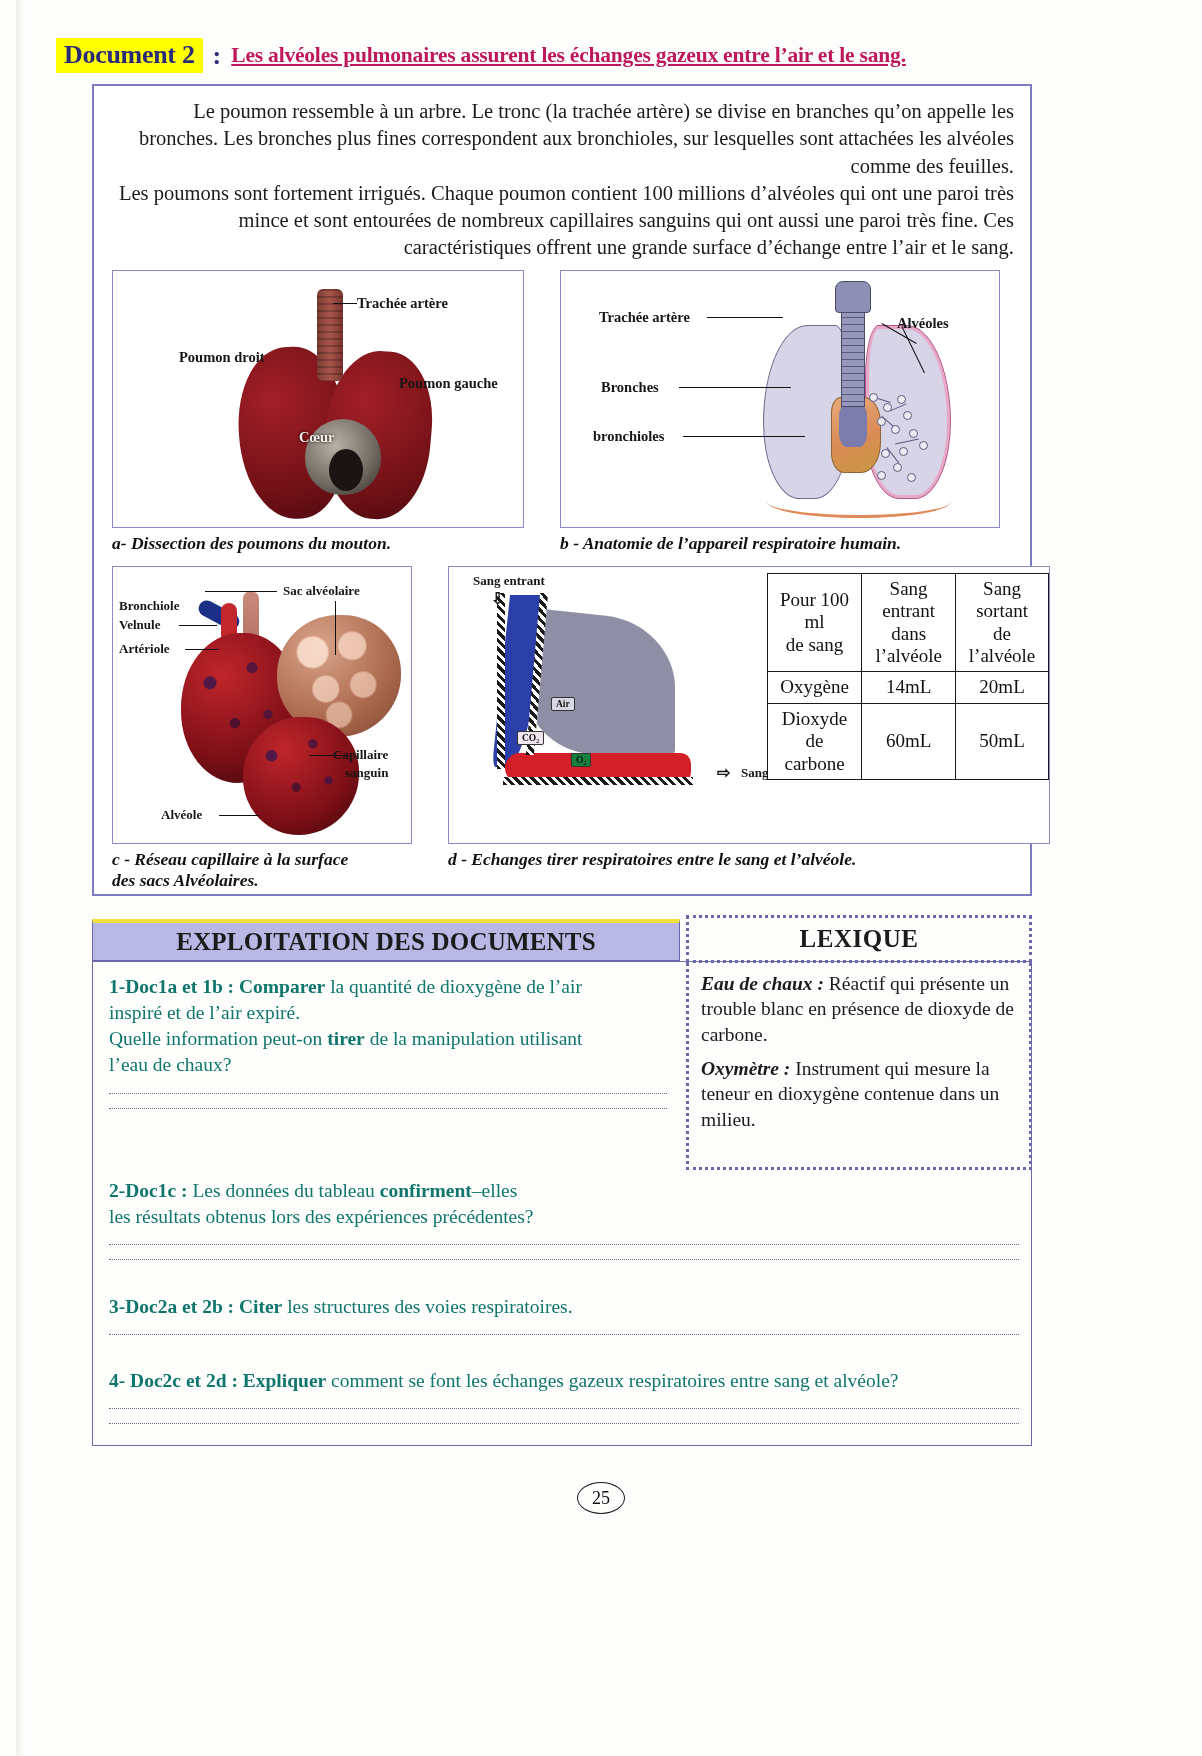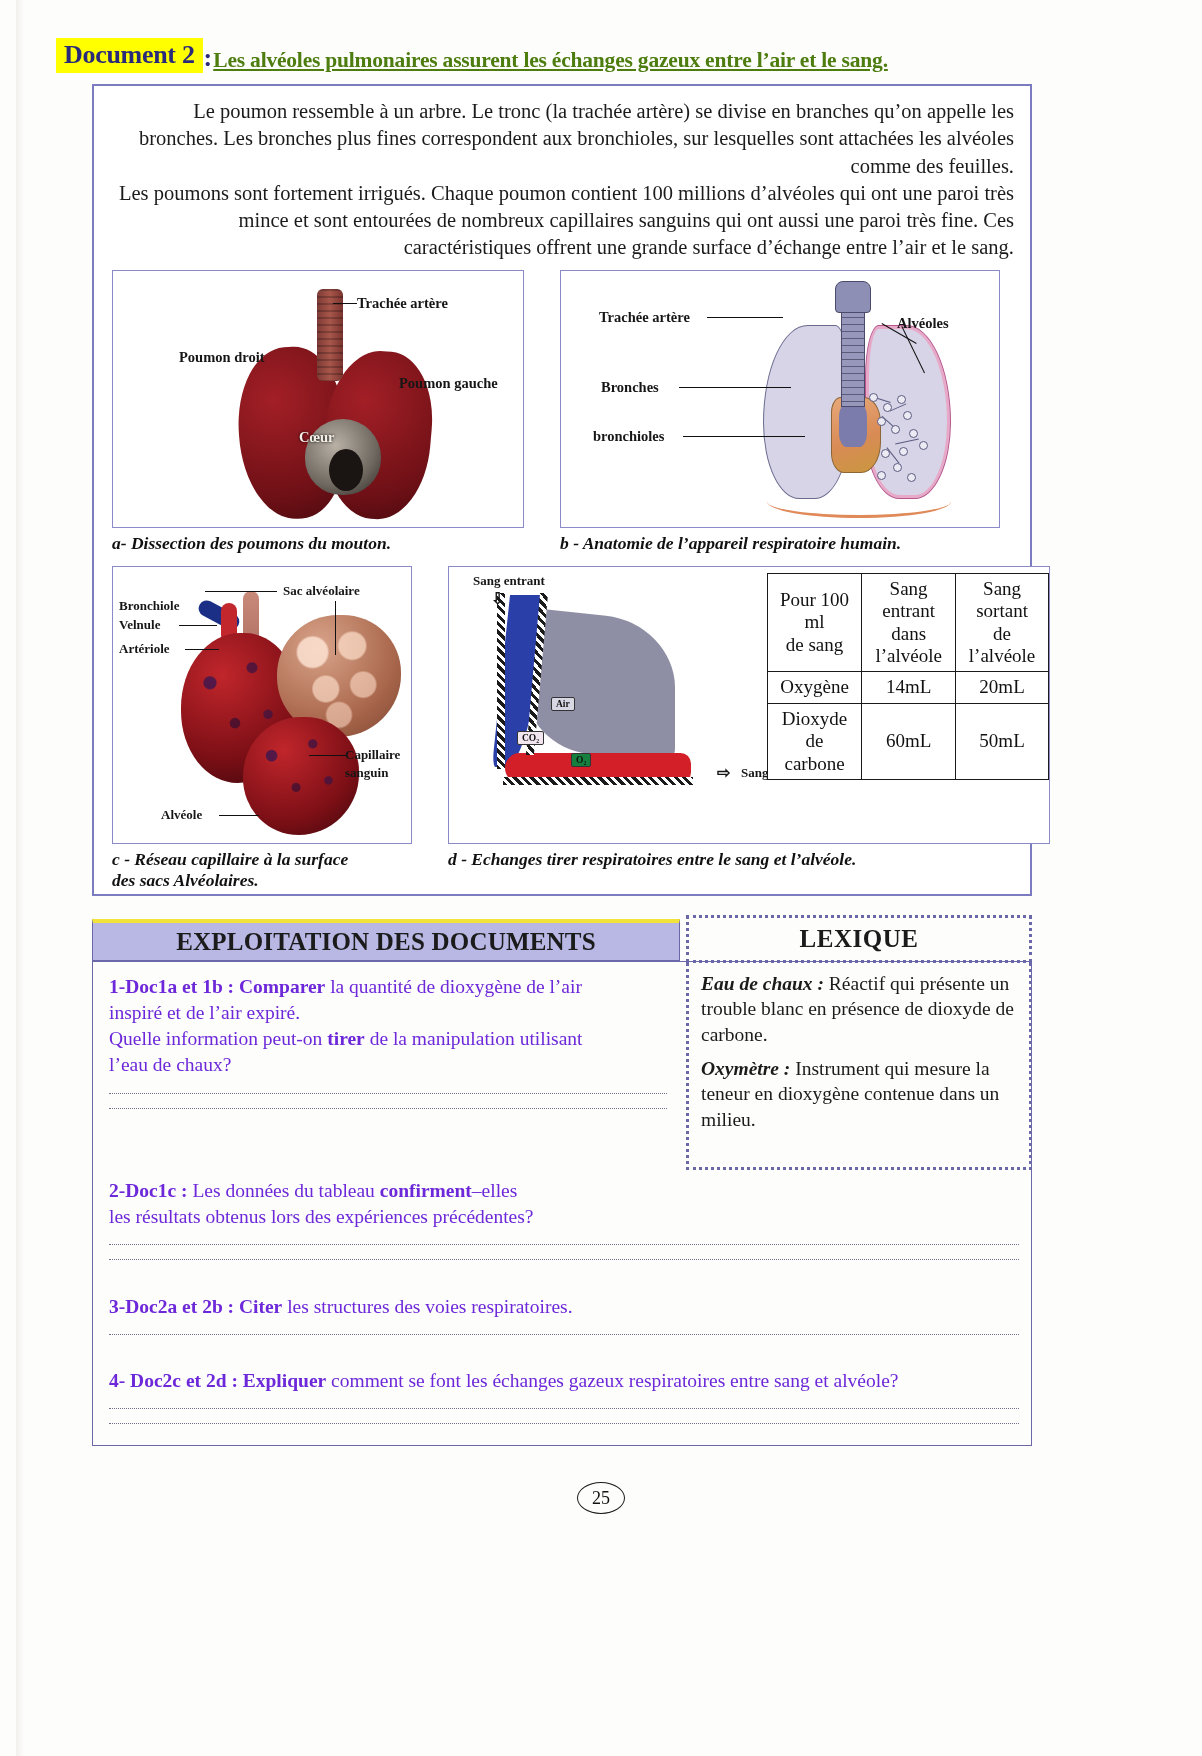--- a/index.html
+++ b/index.html
@@ -28,39 +28,39 @@
     width: 10px;
     background: linear-gradient(to right, #f2f0ec, #ffffff);
   }
 
   
   .doc-header {
     position: absolute;
     left: 56px;
     top: 38px;
     display: flex;
-    align-items: flex-end;
-    gap: 1px;
+    align-items: center;
+    gap: 10px;
   }
   .doc-tag {
     background: #ffff00;
     color: #2a2a7a;
     font-weight: bold;
     font-size: 26px;
     letter-spacing: -0.3px;
     padding: 2px 8px 3px 8px;
     font-family: "Liberation Serif", serif;
   }
   .doc-colon {
     color: #2a2a7a;
     font-weight: bold;
     font-size: 26px;
   }
   .doc-title {
-    color: #4d7c0f;
+    color: #be185d;
     font-weight: bold;
     font-size: 21.5px;
     text-decoration: underline;
     letter-spacing: -0.2px;
   }
 
   
   .main-box {
     position: absolute;
     left: 92px;
@@ -444,21 +444,21 @@
   .q-wide {
     position: absolute;
     left: 0;
     width: 940px;
     padding: 0 14px 0 16px;
     box-sizing: border-box;
   }
   .q-text {
     font-size: 19.5px;
     line-height: 1.34;
-    color: #6d28d9;
+    color: #0f766e;
   }
   .q-text b { font-weight: bold; }
   .dots {
     border-bottom: 1.3px dotted #6f6f8f;
     height: 0;
     margin: 14px 0 0 0;
   }
 
   
   .page-num {
@@ -584,21 +584,21 @@
           <div class="leader" style="left:66px; top:58px; width:38px;"></div>
           <span class="lbl lbl-sm" style="left:6px; top:50px;">Velnule</span>
 
           <div class="leader" style="left:72px; top:82px; width:34px;"></div>
           <span class="lbl lbl-sm" style="left:6px; top:74px;">Artériole</span>
 
           <div class="leader-v" style="left:222px; top:34px; height:54px;"></div>
           <span class="lbl lbl-sm" style="left:170px; top:16px;">Sac alvéolaire</span>
 
           <div class="leader" style="left:196px; top:188px; width:38px;"></div>
-          <span class="lbl lbl-sm" style="left:232px; top:180px;">Capillaire</span>
+          <span class="lbl lbl-sm" style="left:220px; top:180px;">Capillaire</span>
           <span class="lbl lbl-sm" style="left:232px; top:198px;">sanguin</span>
 
           <div class="leader" style="left:106px; top:248px; width:40px;"></div>
           <span class="lbl lbl-sm" style="left:48px; top:240px;">Alvéole</span>
         </div>
         <div class="fig-caption">c - Réseau capillaire à la surface</div>
         <div class="fig-caption" style="margin-top:0;">des sacs Alvéolaires.</div>
       </div>
 
       <div class="fig-cell">

